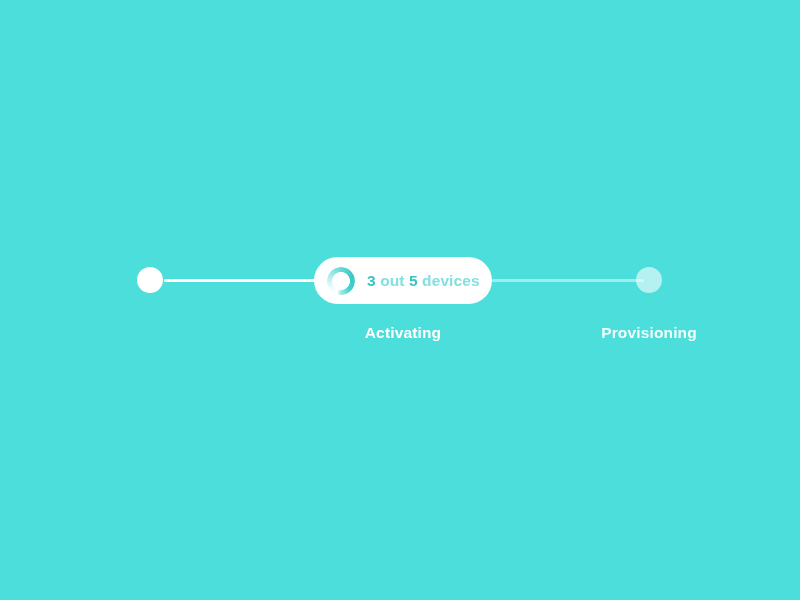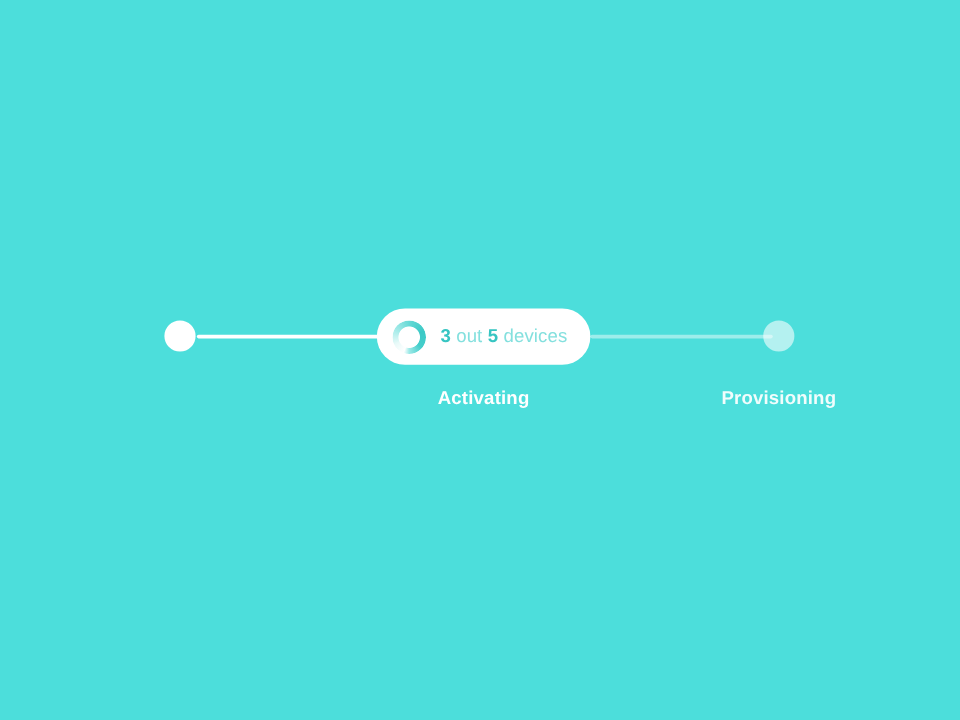--- a/index.html
+++ b/index.html
@@ -112,21 +112,21 @@
     white-space: nowrap;
     color: #8ce3e1;
     font-weight: 400;
   }
   .pill-text .num {
     color: #37c5c2;
     font-weight: 700;
   }
   .pill-text .word {
     color: #84e0de;
-    font-weight: 400;
+    font-weight: 700;
   }
 
   
   .label {
     position: absolute;
     top: 324px;
     font-size: 15.5px;
     font-weight: 600;
     letter-spacing: 0.15px;
     color: #ffffff;

